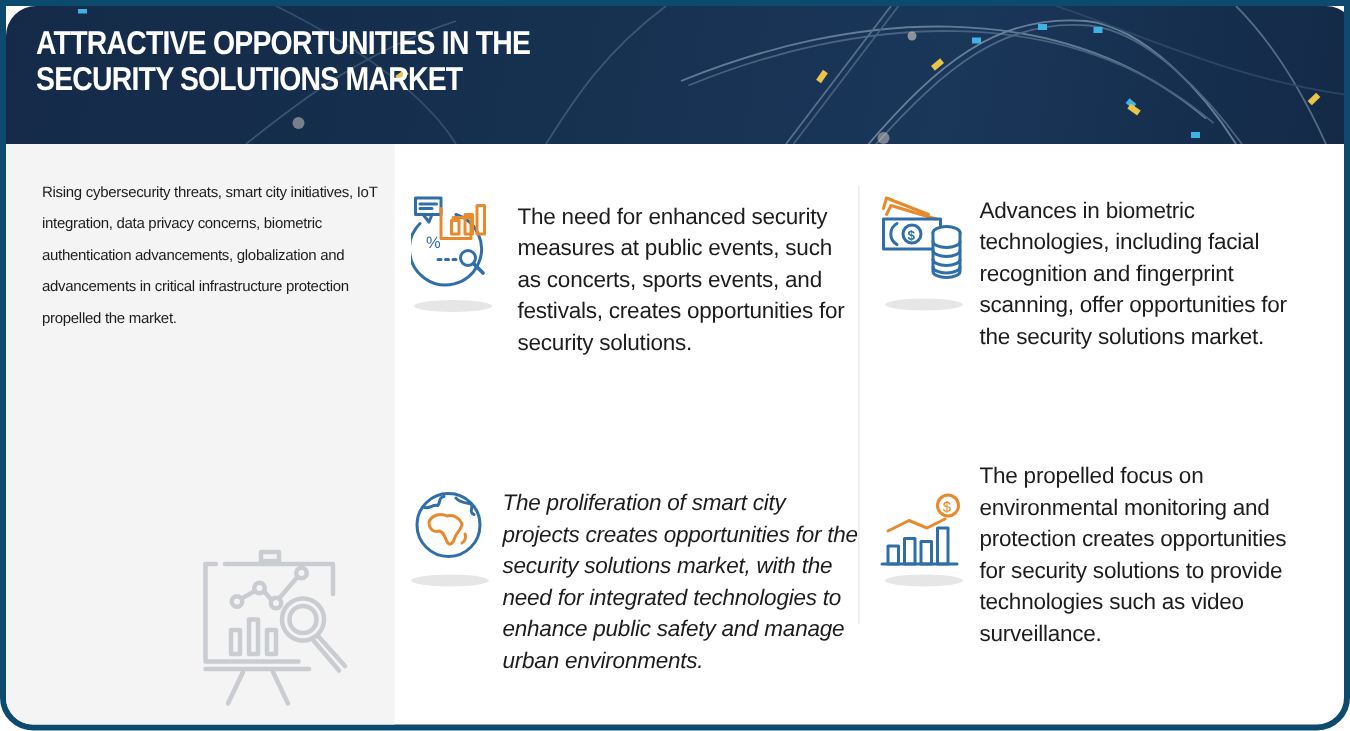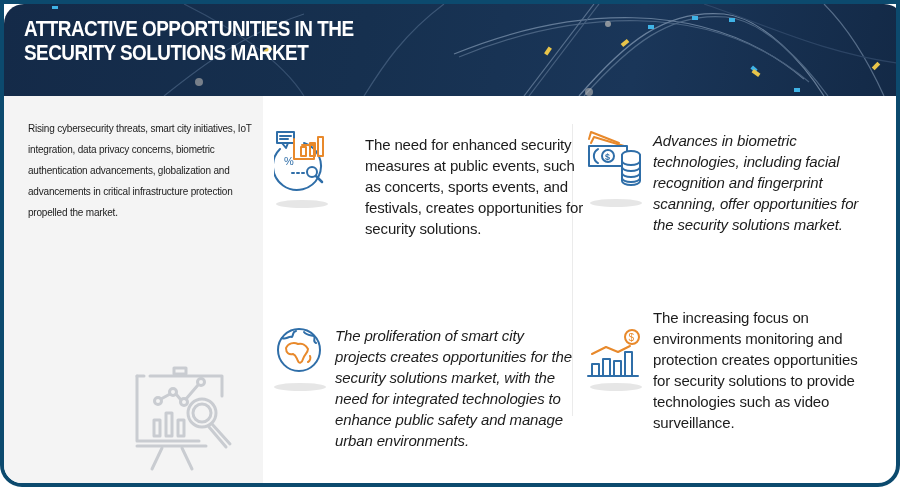--- a/index.html
+++ b/index.html
@@ -50,25 +50,25 @@
     .card .icon-shadow {
       position: absolute; width: 52px; height: 8px; border-radius: 50%;
       background: #e6e6e6;
     }
     .card .text {
       position: absolute; font-size: 15px; line-height: 20.9px; color: #1c1c1c;
       letter-spacing: -0.15px;
     }
 
     #card1 { left: 270px; top: 125px; }
-    #card1 .text { left: 71px; top: 6px; width: 225px; margin-left: 20px; }
+    #card1 .text { left: 71px; top: 6px; width: 225px; }
     #card1 .icon-shadow { left: 2px; top: 71px; }
 
     #card2 { left: 582px; top: 125px; }
-    #card2 .text { left: 67px; top: 2px; width: 225px; font-style: italic; }
+    #card2 .text { left: 67px; top: 2px; width: 225px; }
     #card2 .icon-shadow { left: 4px; top: 70px; }
 
     #card3 { left: 270px; top: 322px; }
     #card3 .text { left: 61px; top: 0px; width: 240px; font-style: italic; }
     #card3 .icon-shadow { left: 0px; top: 57px; }
 
     #card4 { left: 582px; top: 322px; }
     #card4 .text { left: 67px; top: -18px; width: 225px; }
     #card4 .icon-shadow { left: 4px; top: 57px; }
   </style>
@@ -206,16 +206,16 @@
         <circle cx="46" cy="11" r="7" stroke="#e8892b"></circle>
         <text x="42.5" y="15" font-size="10" fill="#e8892b" stroke="none" font-family="Liberation Sans, sans-serif">$</text>
         <path d="M6 28 L 20 21 L 32 26 L 44 20" stroke="#e8892b"></path>
         <rect x="6" y="38" width="7" height="12" stroke="#2f6ea8"></rect>
         <rect x="17" y="33" width="7" height="17" stroke="#2f6ea8"></rect>
         <rect x="28" y="35" width="7" height="15" stroke="#2f6ea8"></rect>
         <rect x="39" y="26" width="7" height="24" stroke="#2f6ea8"></rect>
         <path d="M2 50 L 52 50" stroke="#2f6ea8"></path>
       </g>
     </svg>
-    <div class="text">The increasing focus on environments monitoring and protection creates opportunities for security solutions to provide technologies such as video surveillance.</div>
+    <div class="text">The propelled focus on environmental monitoring and protection creates opportunities for security solutions to provide technologies such as video surveillance.</div>
   </div>
 
 </div>
 
 </body></html>

